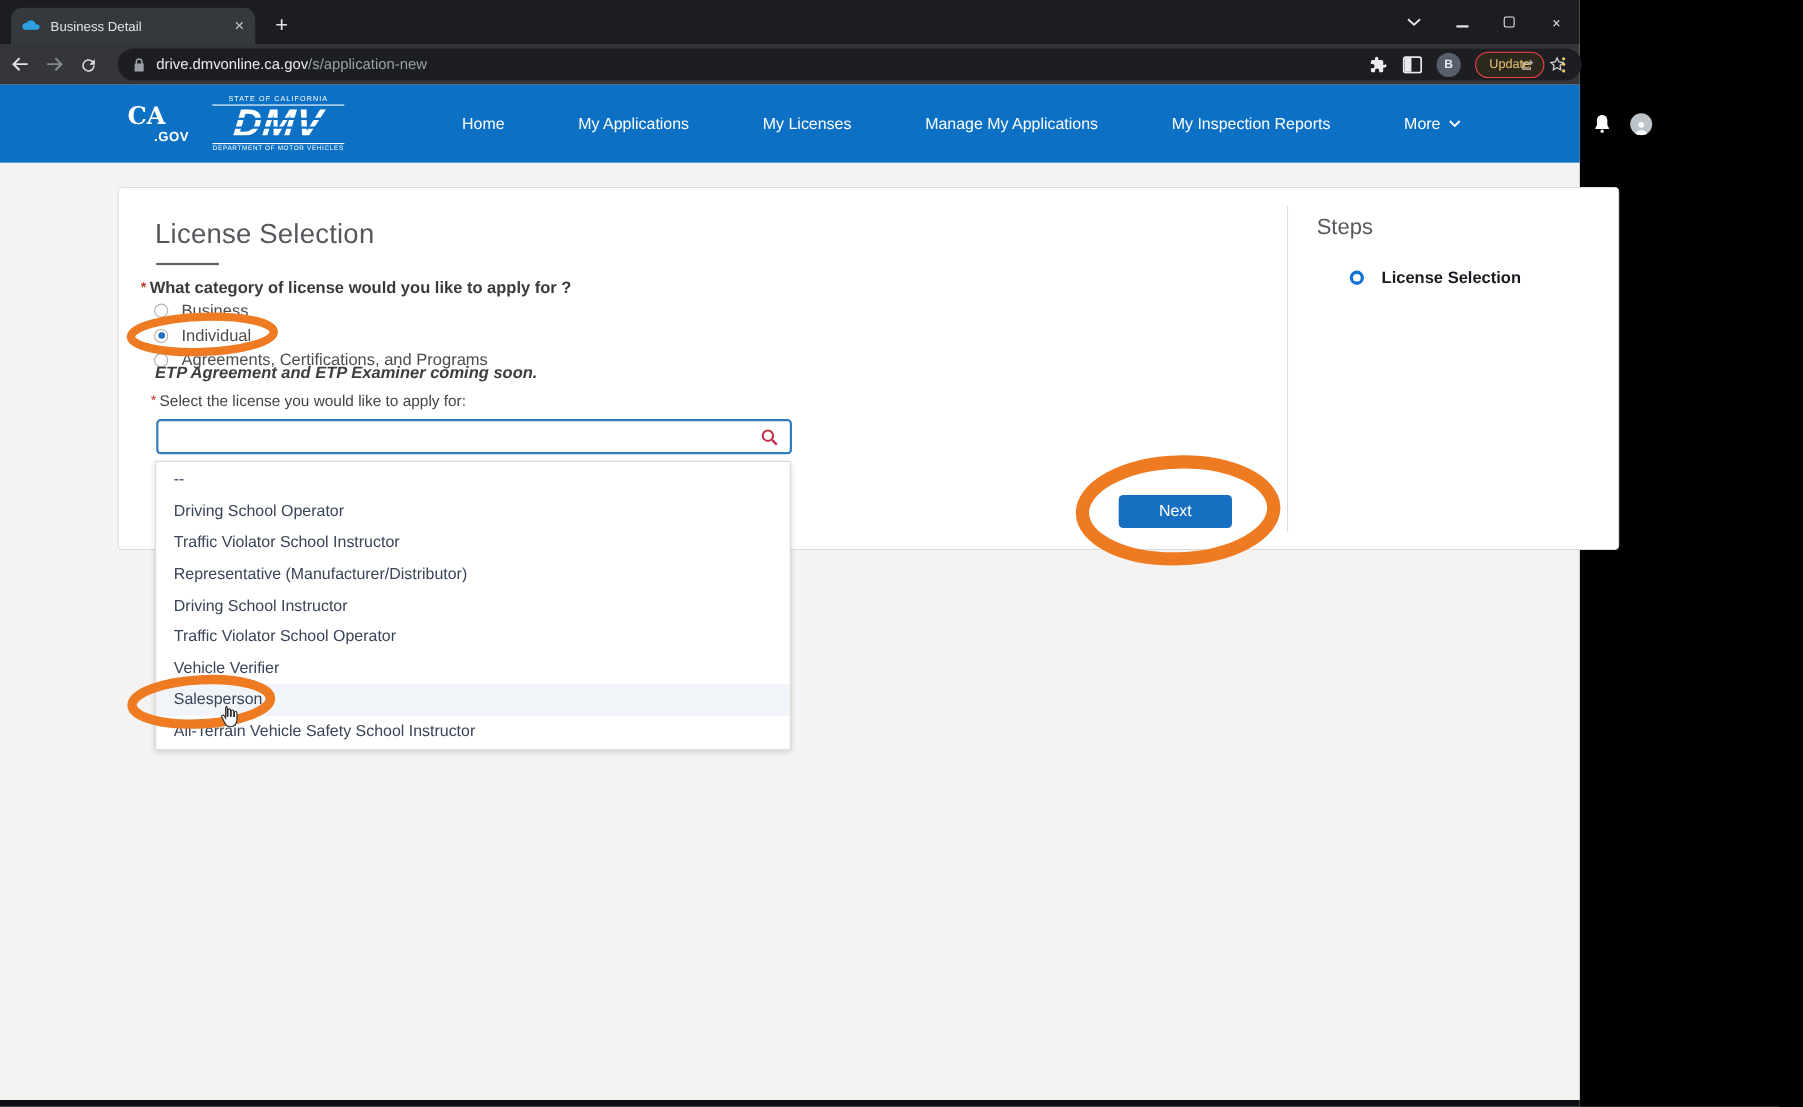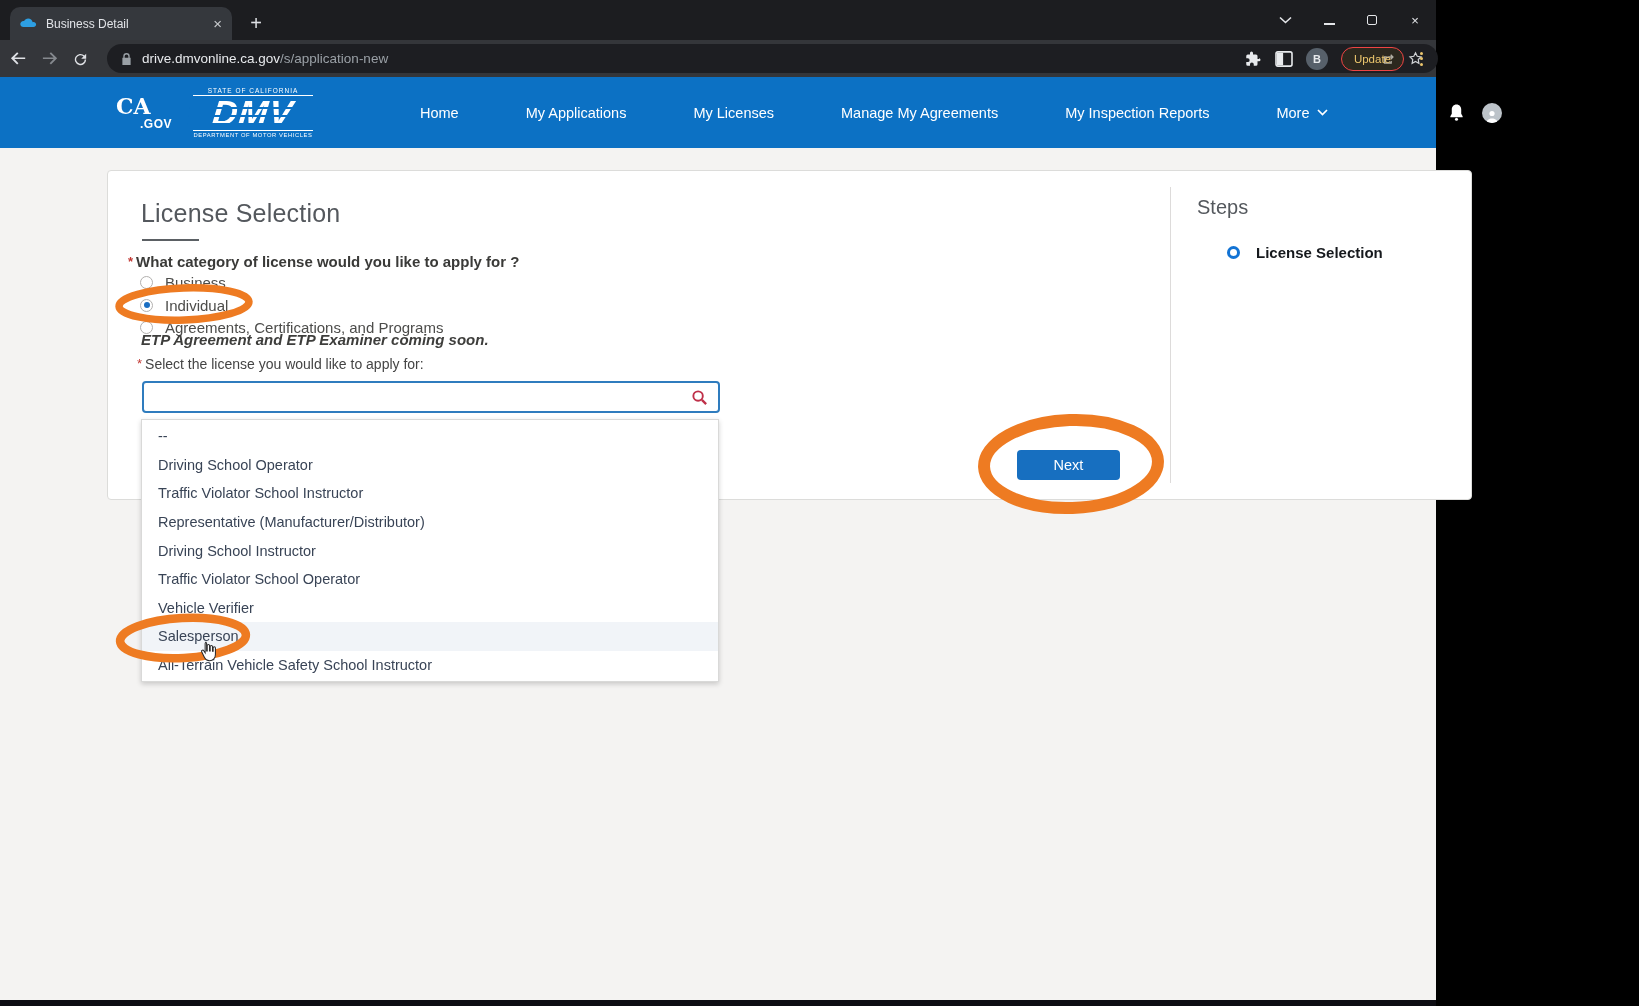--- a/index.html
+++ b/index.html
@@ -190,21 +190,21 @@
     </div>
     <div class="dmv-logo">
       <div class="dmv-top">STATE OF CALIFORNIA</div>
       <div class="dmv-main"><span>DMV</span><span class="stripe" style="top:11px;"></span><span class="stripe" style="top:19px;"></span><span class="stripe" style="top:27px;"></span></div>
       <div class="dmv-bottom">DEPARTMENT OF MOTOR VEHICLES</div>
     </div>
     <div class="nav-links">
       <span class="nav-link">Home</span>
       <span class="nav-link">My Applications</span>
       <span class="nav-link">My Licenses</span>
-      <span class="nav-link">Manage My Agreements</span>
+      <span class="nav-link">Manage My Applications</span>
       <span class="nav-link">My Inspection Reports</span>
       <span class="nav-link">
           <span>More</span>
         <span>
             <svg width="11" height="7" viewBox="0 0 11 7">
               <polyline points="1,1 5.5,5.5 10,1" fill="none" stroke="#fff" stroke-width="1.7"></polyline>
             </svg>
           </span>
       </span>
     </div>

